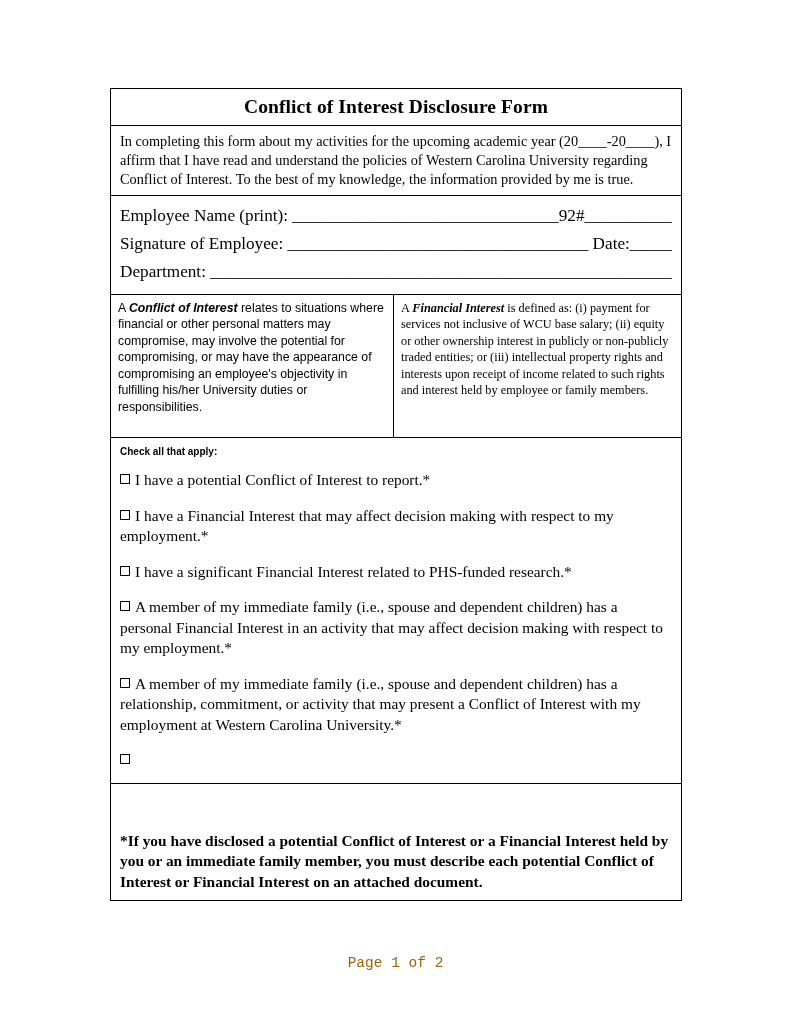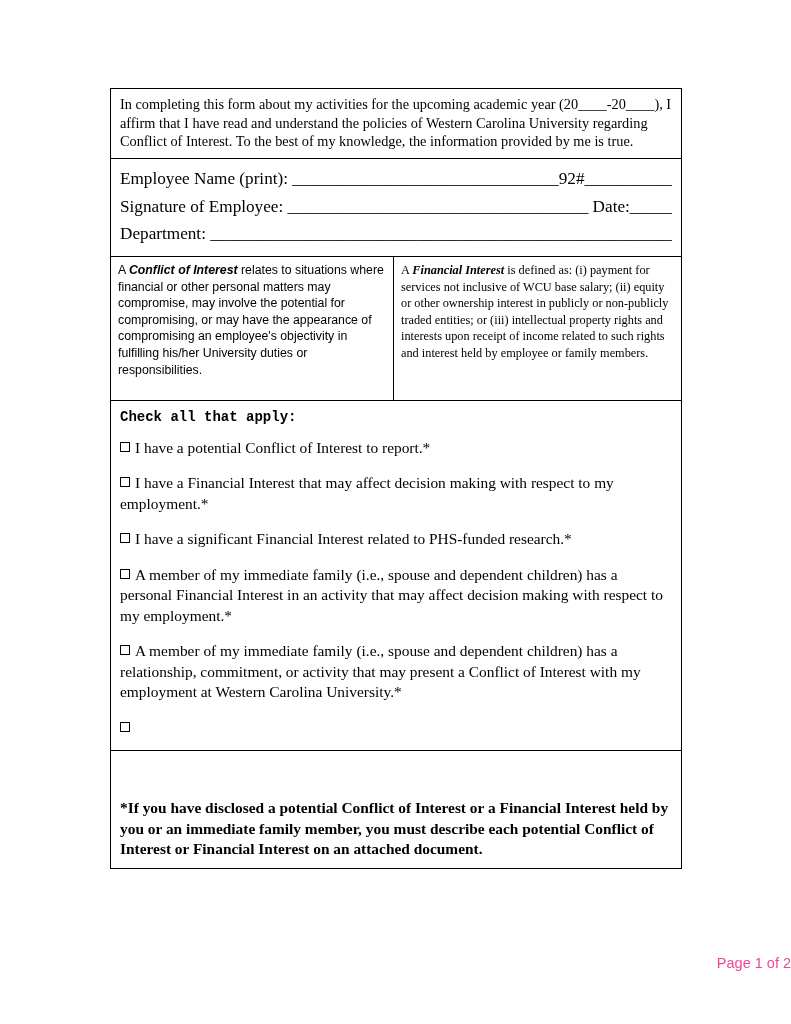--- a/index.html
+++ b/index.html
@@ -102,23 +102,23 @@
   .def-term {
     font-weight: bold;
     font-style: italic;
   }
 
   
   #check-row {
     padding: 8px 9px 10px 9px;
   }
   #check-heading {
-    font-family: Liberation Mono, monospace;
-    font-weight: bold;
-    font-size: 14px;
+    font-family: Liberation Sans, sans-serif;
+    font-weight: bold;
+    font-size: 10px;
     line-height: 1.2;
     margin-bottom: 12px;
   }
   .check-item {
     font-family: "Liberation Serif", serif;
     font-size: 15.4px;
     line-height: 1.33;
     margin-bottom: 15px;
     text-indent: 0;
   }
@@ -146,33 +146,36 @@
     font-size: 15.4px;
     line-height: 1.33;
   }
 
   
   #page-footer {
     position: absolute;
     left: 0;
     top: 955px;
     width: 791px;
-    text-align: right;
-    font-family: Liberation Sans, sans-serif;
+    text-align: center;
+    font-family: Liberation Mono, monospace;
     font-size: 14.5px;
-    color: #ec4899;
+    color: #a16207;
   }
 </style>
 </head>
 <body>
 
 <div id="page">
 
   <div id="form-table">
 
+    <div class="row" id="title-row">
+      <div id="doc-title">Conflict of Interest Disclosure Form</div>
+    </div>
 
     <div class="row" id="intro-row">
       <div id="intro-text">In completing this form about my activities for the upcoming academic year (20____-20____), I affirm that I have read and understand the policies of Western Carolina University regarding Conflict of Interest. To the best of my knowledge, the information provided by me is true.</div>
     </div>
 
     <div class="row" id="fields-row">
       <div class="field-line">Employee Name (print): _______________________________92#_________________</div>
       <div class="field-line">Signature of Employee: ___________________________________ Date:______________</div>
       <div class="field-line">Department: ______________________________________________________________</div>
     </div>

